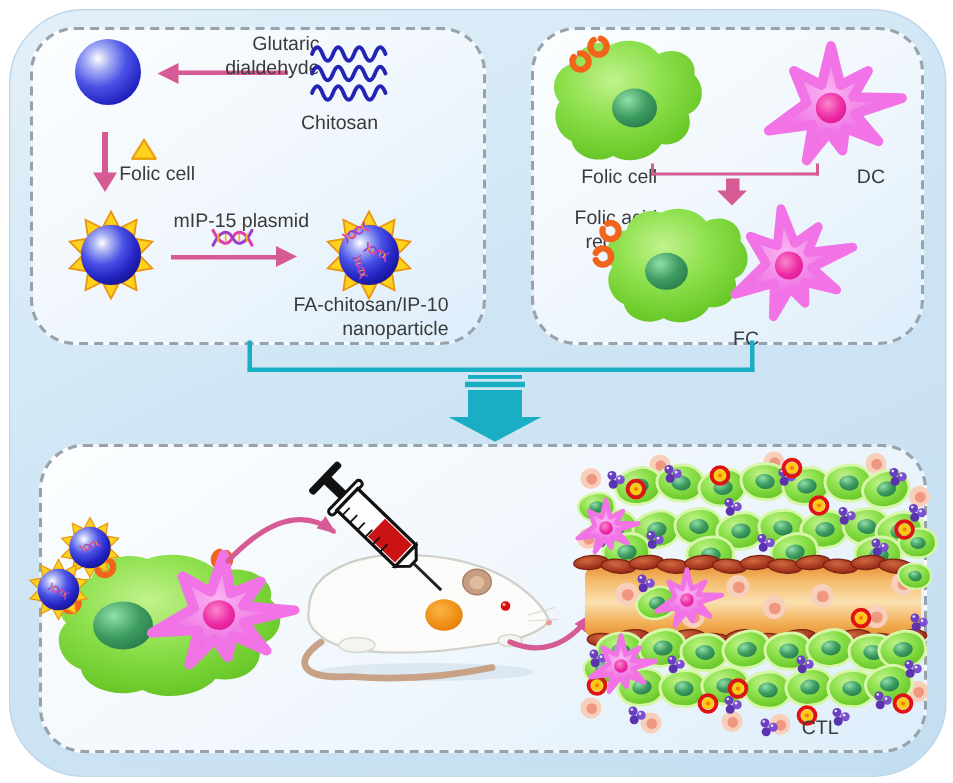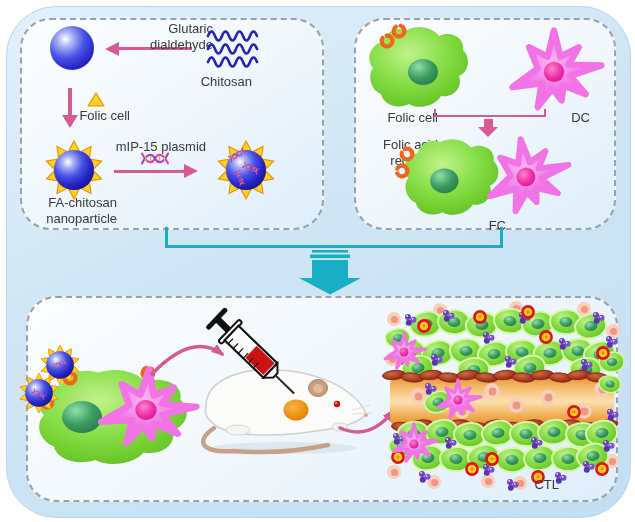--- a/index.html
+++ b/index.html
@@ -152,35 +152,35 @@
   <div class="pline" style="left:68px;top:88px;width:3.5px;height:30px"></div>
   <div class="tri" style="left:61.5px;top:115px;border-top:13px solid var(--accent_pink,#d65a94);border-left:8px solid transparent;border-right:8px solid transparent"></div>
   <svg class="abs" style="left:87px;top:92px" width="18" height="15">
     <polygon points="9,1.2 16.8,13.8 1.2,13.8" fill="#ffd21e" stroke="#eda317" stroke-width="1.6" stroke-linejoin="round"></polygon>
   </svg>
   <div class="lbl nw" style="left:72px;top:108px;width:58px">Folic cell</div>
 
   <svg class="abs" style="left:45px;top:141px" width="58" height="58">
     <use href="#spikyball"></use>
   </svg>
-  <div class="lbl" style="left:33px;top:195px;width:84px">FA-chitosan nanoparticle</div>
 
   <div class="lbl nw" style="left:110px;top:139px;width:96px">mIP-15 plasmid</div>
   <svg class="abs" style="left:141px;top:152px" width="30" height="14">
       <use href="#dna"></use>
     </svg>
   <div class="pline" style="left:114px;top:169.5px;width:72px;height:3.5px"></div>
   <div class="tri" style="left:184px;top:163.5px;border-left:14px solid var(--accent_pink,#d65a94);border-top:7.5px solid transparent;border-bottom:7.5px solid transparent"></div>
 
   <svg class="abs" style="left:217px;top:141px" width="58" height="58">
     <use href="#spikyball"></use>
     <use href="#dna" transform="translate(20,14) rotate(-30) scale(0.62) translate(-14,-6.5)"></use>
     <use href="#dna" transform="translate(34,27) rotate(25) scale(0.6) translate(-14,-6.5)"></use>
     <use href="#dna" transform="translate(23,37) rotate(70) scale(0.55) translate(-14,-6.5)"></use>
   </svg>
+  <div class="lbl" style="left:193px;top:195px;width:106px">FA-chitosan/IP-10 nanoparticle</div>
 
   <div class="abs panel" id="panel-fusion"></div>
 
   <svg class="abs" style="left:365px;top:22px" width="104" height="92">
     <g transform="translate(52,46)">
       <use href="#gblob"></use>
       <ellipse cx="6" cy="4" rx="15" ry="13" fill="url(#ngg)"></ellipse>
     </g>
     <use href="#rcpt" transform="translate(22,19) rotate(-120)"></use>
     <use href="#rcpt" transform="translate(34,9) rotate(-100)"></use>

